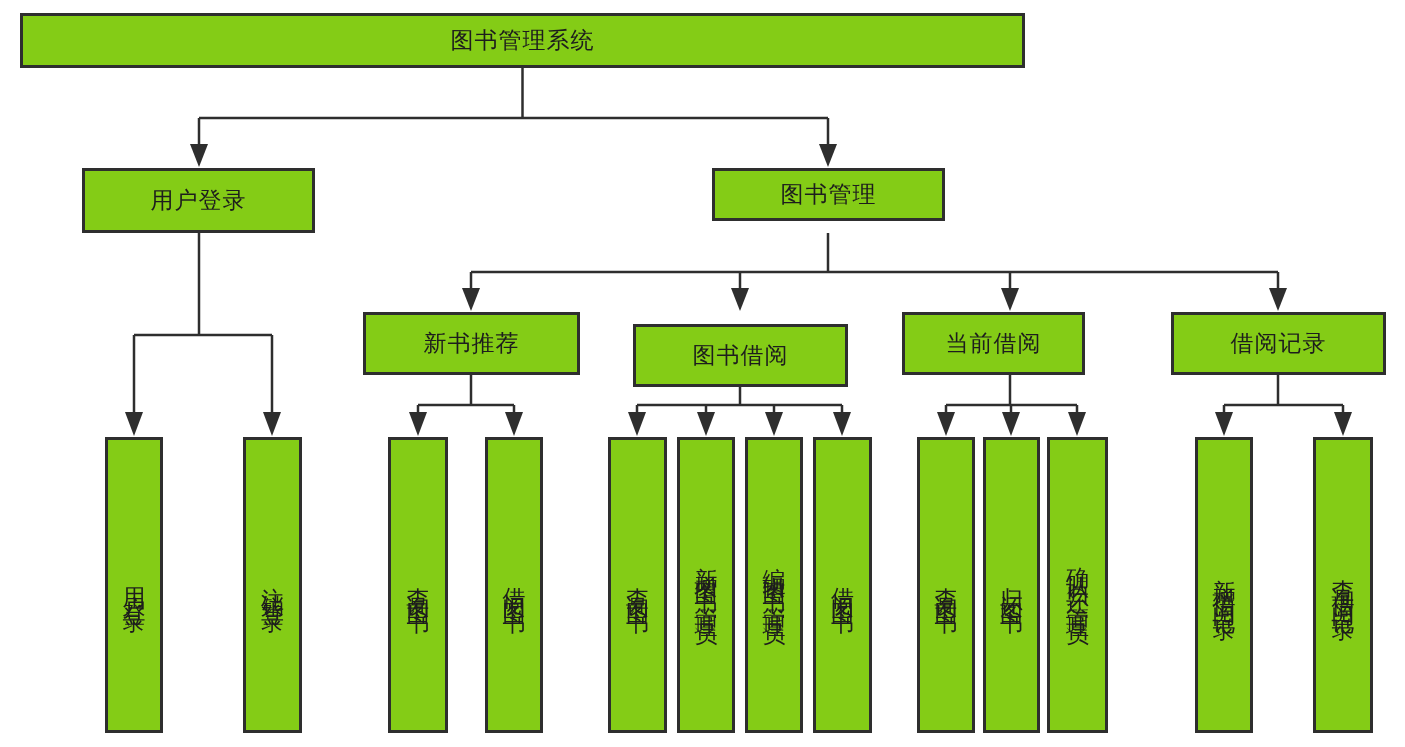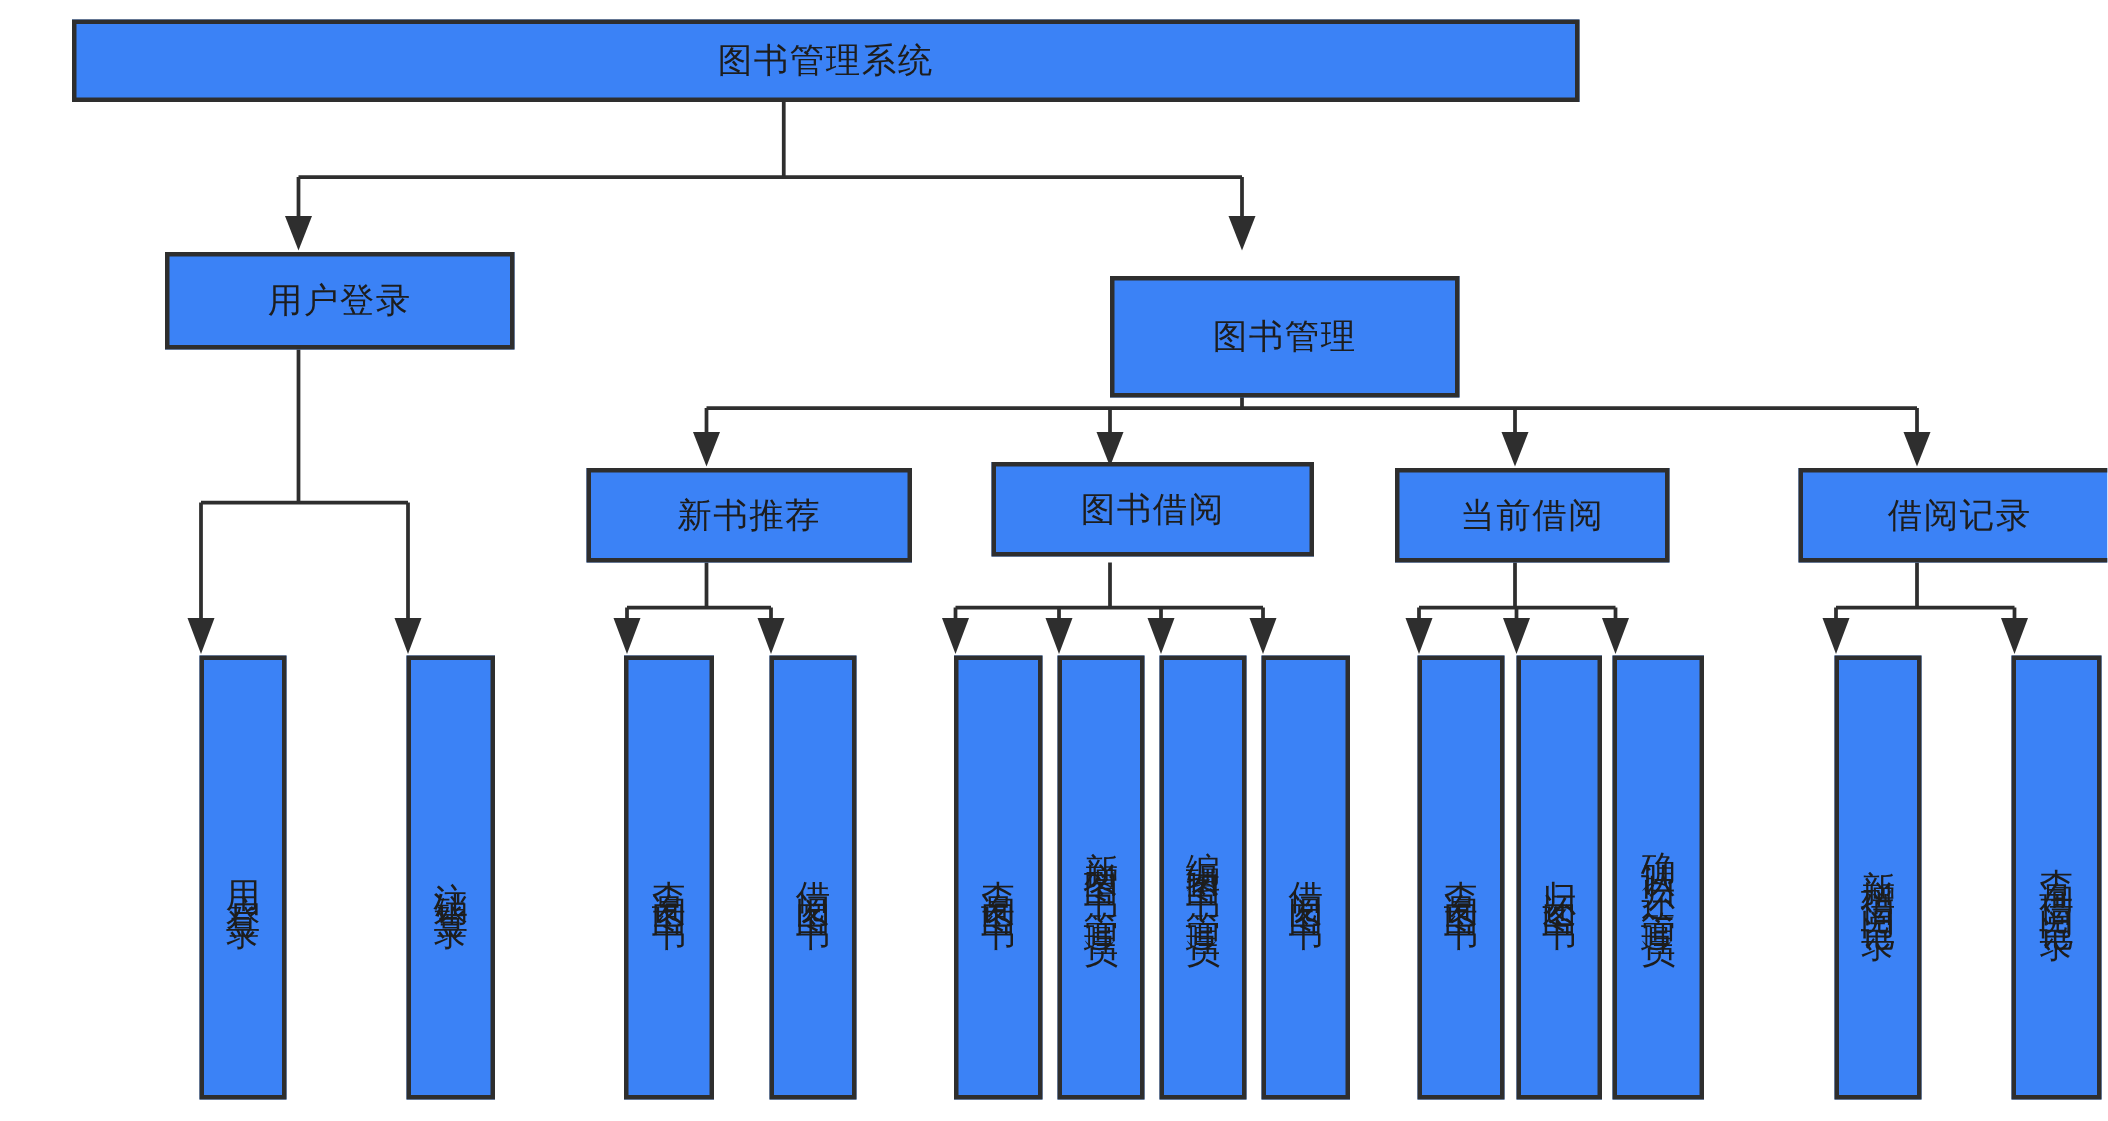--- a/index.html
+++ b/index.html
@@ -12,30 +12,29 @@
     overflow: hidden;
   }
   #wires {
     position: absolute;
     left: 0; top: 0;
     width: 1405px; height: 747px;
   }
   .box {
     position: absolute;
     box-sizing: border-box;
-    background: #3b82f6;
+    background: #84cc16;
     border: 3px solid #2e2e2e;
     display: flex;
     align-items: center;
     justify-content: center;
     color: #1d1d1d;
     font-size: 23px;
     letter-spacing: 1px;
     z-index: 2;
-    margin-left: 28px;
   }
   .box.leaf span {
     writing-mode: vertical-rl;
     text-orientation: mixed;
     letter-spacing: 8px;
     line-height: 1;
     font-size: 23px;
     white-space: nowrap;
   }
   #watermark {
@@ -131,28 +130,28 @@
     </g>
   </svg>
 
   <div class="box" style="left:20px; top:13px; width:1005px; height:55px">
     <span>图书管理系统</span>
   </div>
 
   <div class="box" style="left:82px; top:168px; width:233px; height:65px">
     <span>用户登录</span>
   </div>
-  <div class="box" style="left:712px; top:184px; width:233px; height:81px">
+  <div class="box" style="left:712px; top:168px; width:233px; height:53px">
     <span>图书管理</span>
   </div>
 
   <div class="box" style="left:363px; top:312px; width:217px; height:63px">
     <span>新书推荐</span>
   </div>
-  <div class="box" style="left:633px; top:308px; width:215px; height:63px">
+  <div class="box" style="left:633px; top:324px; width:215px; height:63px">
     <span>图书借阅</span>
   </div>
   <div class="box" style="left:902px; top:312px; width:183px; height:63px">
     <span>当前借阅</span>
   </div>
   <div class="box" style="left:1171px; top:312px; width:215px; height:63px">
     <span>借阅记录</span>
   </div>
 
   <div class="box leaf" style="left:105px; top:437px; width:58px; height:296px">

